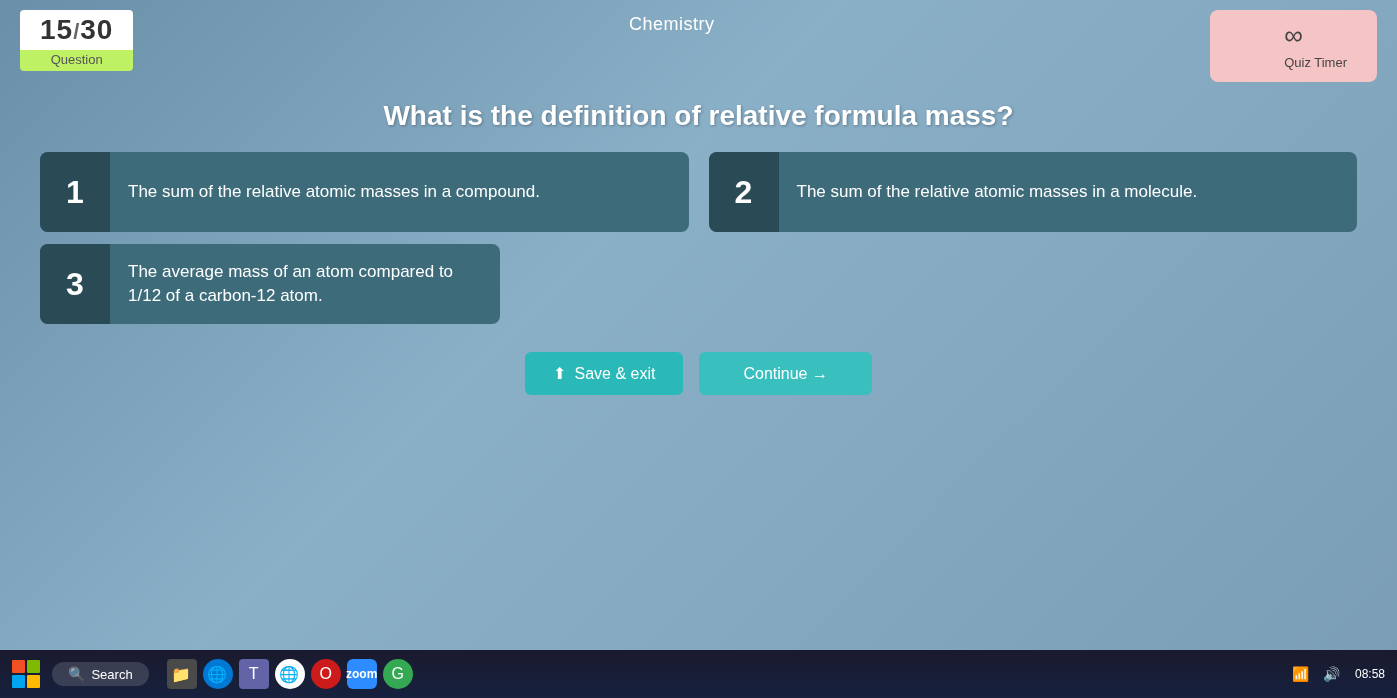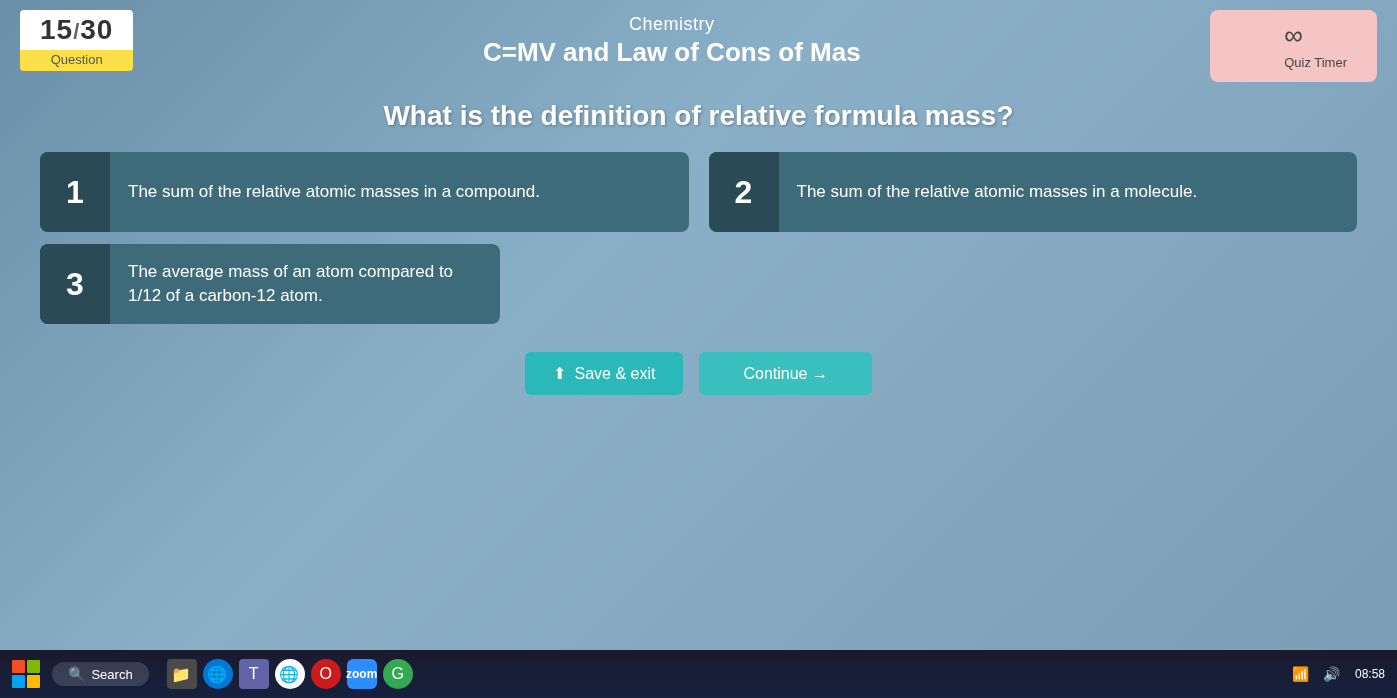--- a/index.html
+++ b/index.html
@@ -55,21 +55,21 @@
       border-radius: 4px 4px 0 0;
       letter-spacing: 1px;
     }
 
     .counter-number .slash {
       color: #666;
       font-size: 22px;
     }
 
     .question-label {
-      background: #fde047;
+      background: #bef264;
       color: #555;
       font-size: 13px;
       padding: 2px 4px 4px;
       border-radius: 0 0 4px 4px;
       width: 100%;
       text-align: center;
     }
 
     .header-center {
       text-align: center;
@@ -307,21 +307,20 @@
 
     <div class="question-counter-block">
       <div class="counter-number">
         <span>15</span><span class="slash">/</span><span>30</span>
       </div>
       <div class="question-label">Question</div>
     </div>
 
     <div class="header-center">
       <div class="subject-label">Chemistry</div>
-      <div class="topic-label">C=MV and Law of Cons of Mas</div>
     </div>
 
     <div class="quiz-timer-block">
       <div class="timer-infinity">∞</div>
       <div class="timer-label">Quiz Timer</div>
     </div>
 
   </div>
 
   <div class="question-section">

